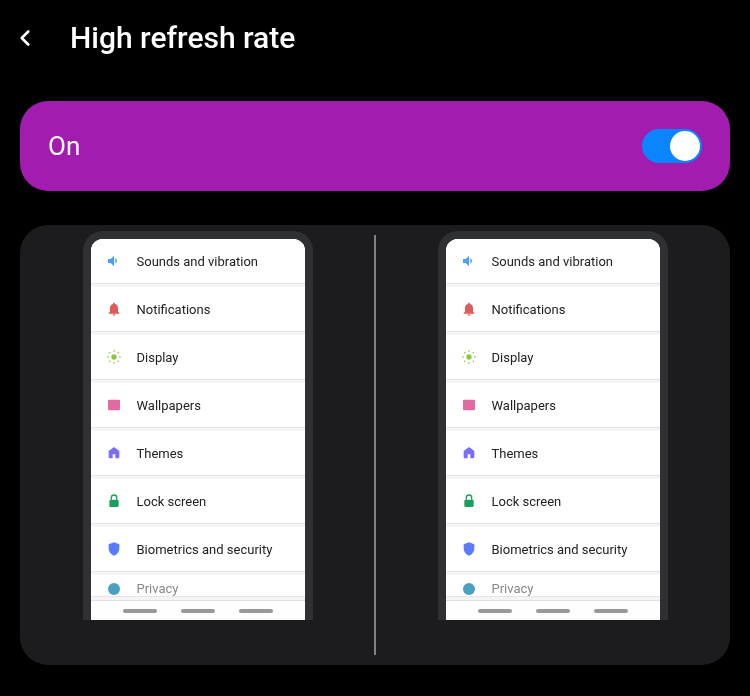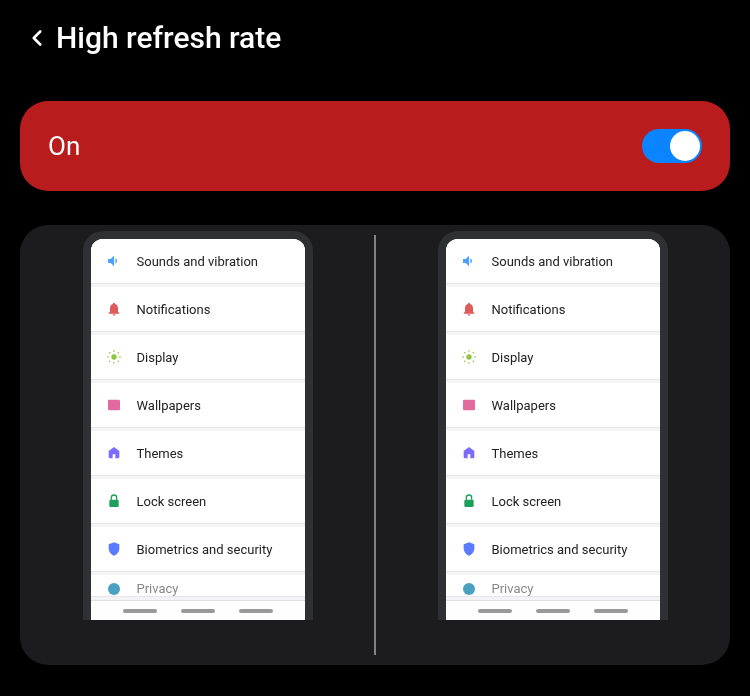--- a/index.html
+++ b/index.html
@@ -6,38 +6,38 @@
     body {
       width: 750px;
       height: 696px;
       background: #000;
       font-family: -apple-system, 'Segoe UI', Roboto, sans-serif;
       overflow: hidden;
     }
     .header {
       display: flex;
       align-items: center;
-      padding: 20px 24px 28px;
-      gap: 6px;
+      padding: 20px 12px 28px;
+      gap: 32px;
     }
     .back-icon {
       color: #fff;
       display: flex;
       align-items: center;
       cursor: pointer;
     }
     .back-icon svg { width: 26px; height: 26px; }
     .page-title {
       color: #fff;
       font-size: 30px;
       font-weight: 500;
     }
     .toggle-card {
       margin: 18px 20px 0;
-      background: #b91c1c;
+      background: #a21caf;
       border-radius: 28px;
       padding: 28px 28px;
       display: flex;
       align-items: center;
       justify-content: space-between;
       cursor: pointer;
     }
     .toggle-label {
       color: #fff;
       font-size: 26px;

